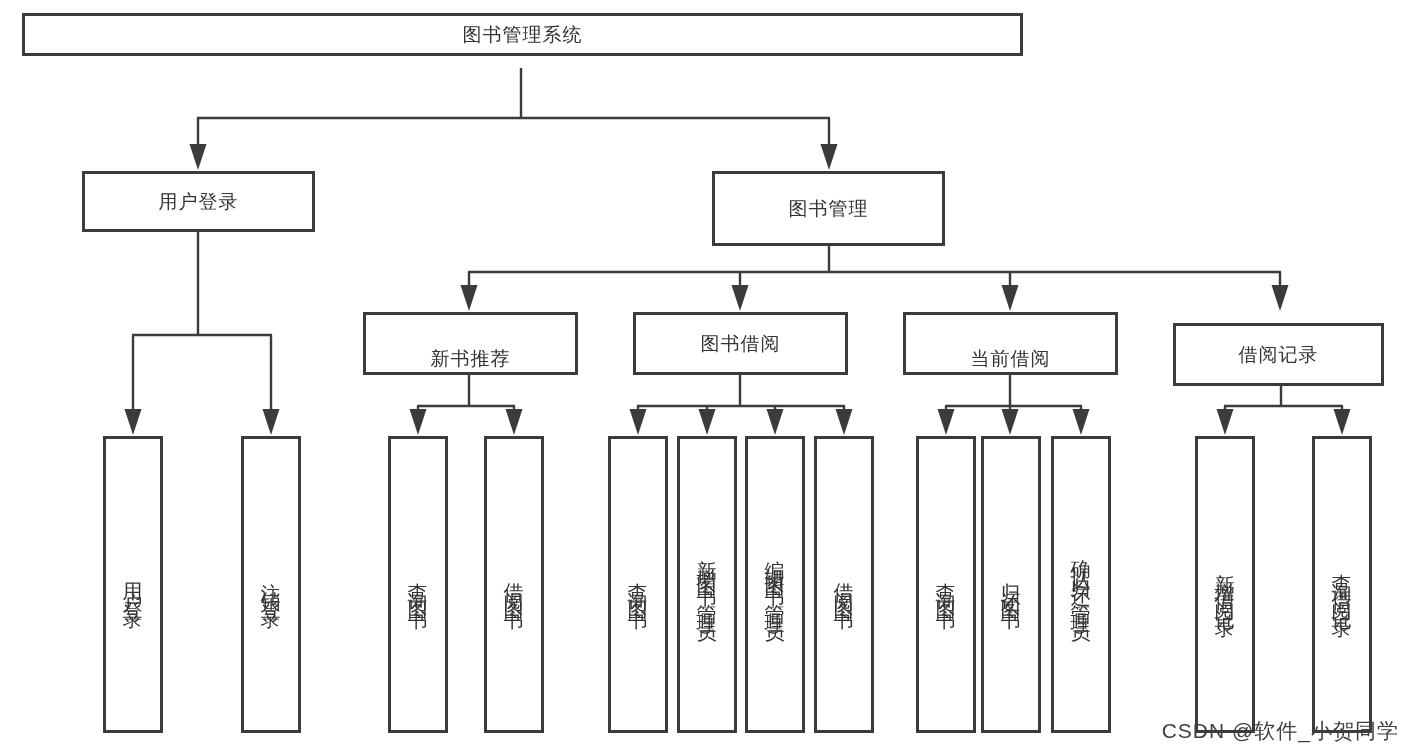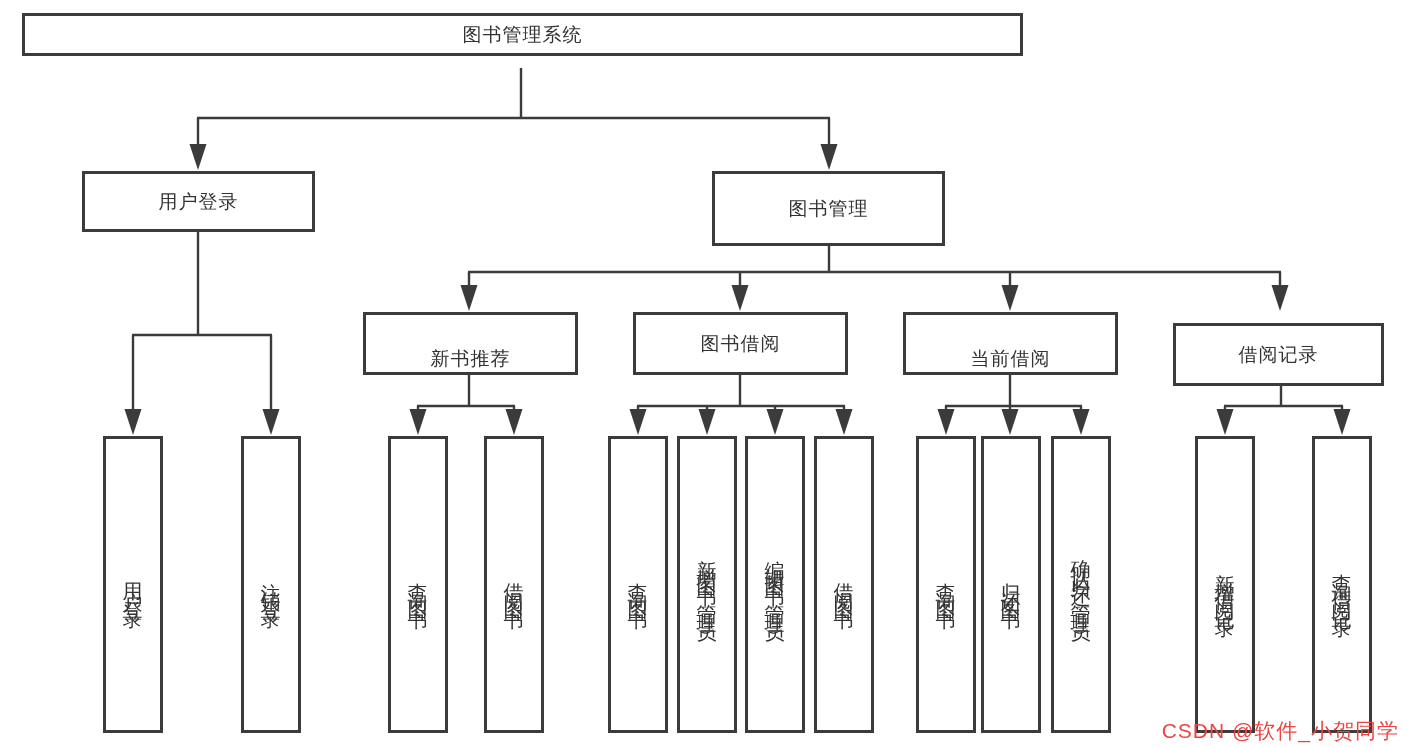--- a/index.html
+++ b/index.html
@@ -62,21 +62,21 @@
   .b-d0 { left: 916px; }
   .b-d1 { left: 981px; }
   .b-d2 { left: 1051px; }
   .b-e0 { left: 1195px; }
   .b-e1 { left: 1312px; }
   .watermark {
     position: absolute;
     right: 6px;
     bottom: 2px;
     font-size: 21px;
-    color: #ef4444;
+    color: #404040;
     letter-spacing: 1px;
     z-index: 5;
   }
 </style>
 </head>
 <body>
 
 <div class="canvas">
 
   <svg class="connectors" viewBox="0 0 1405 747" aria-hidden="true">

